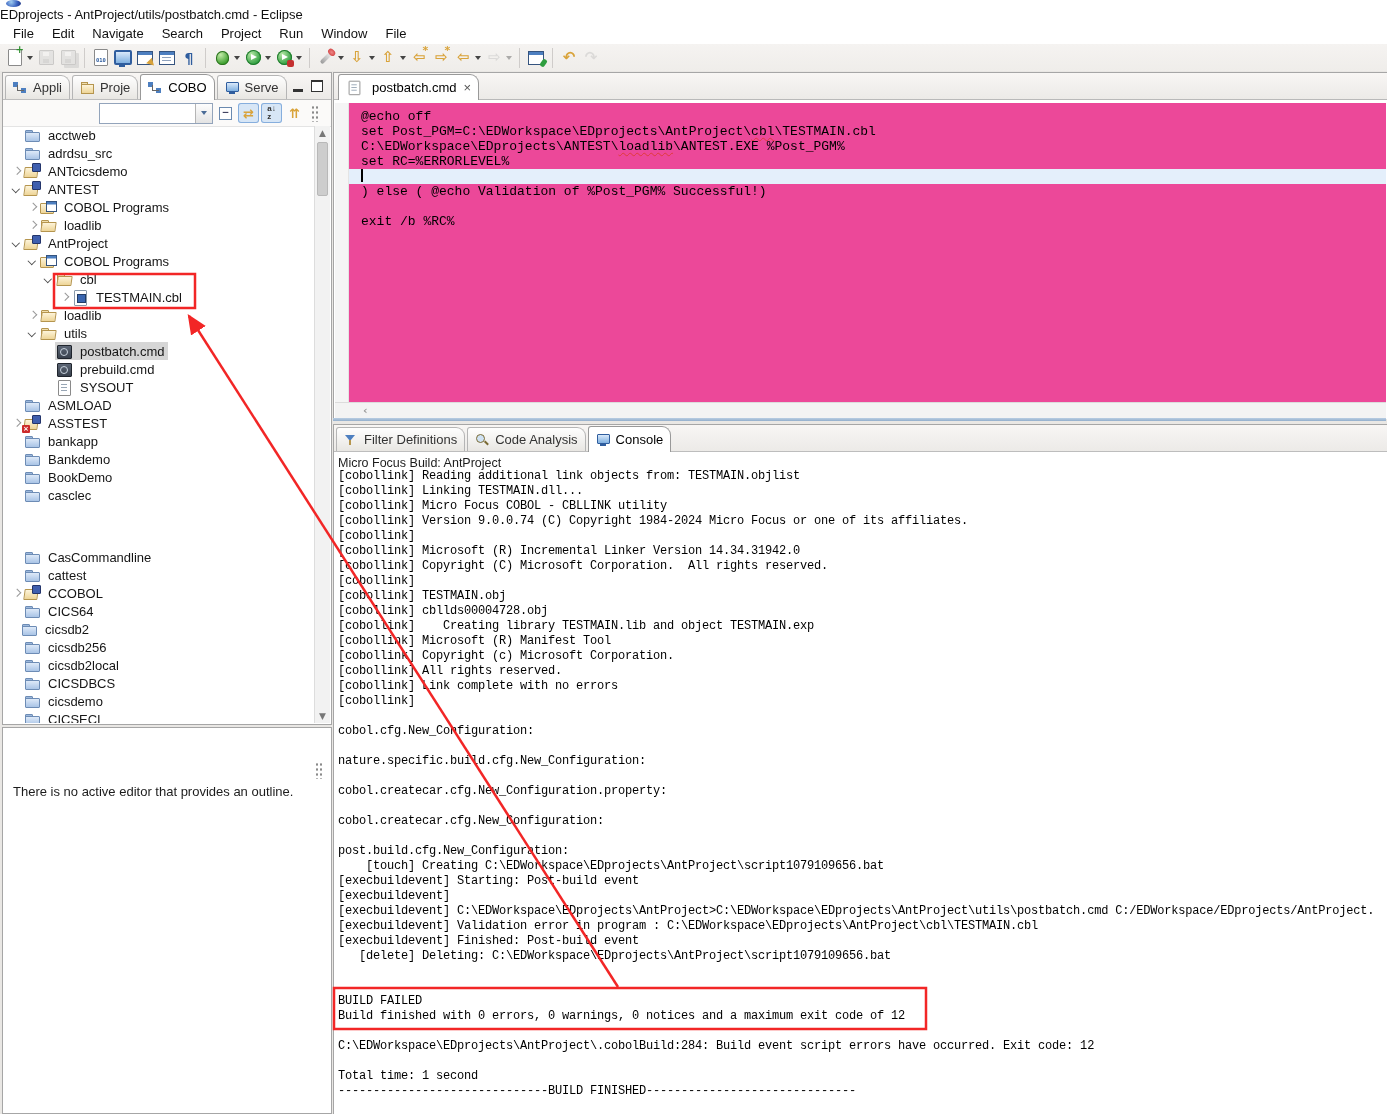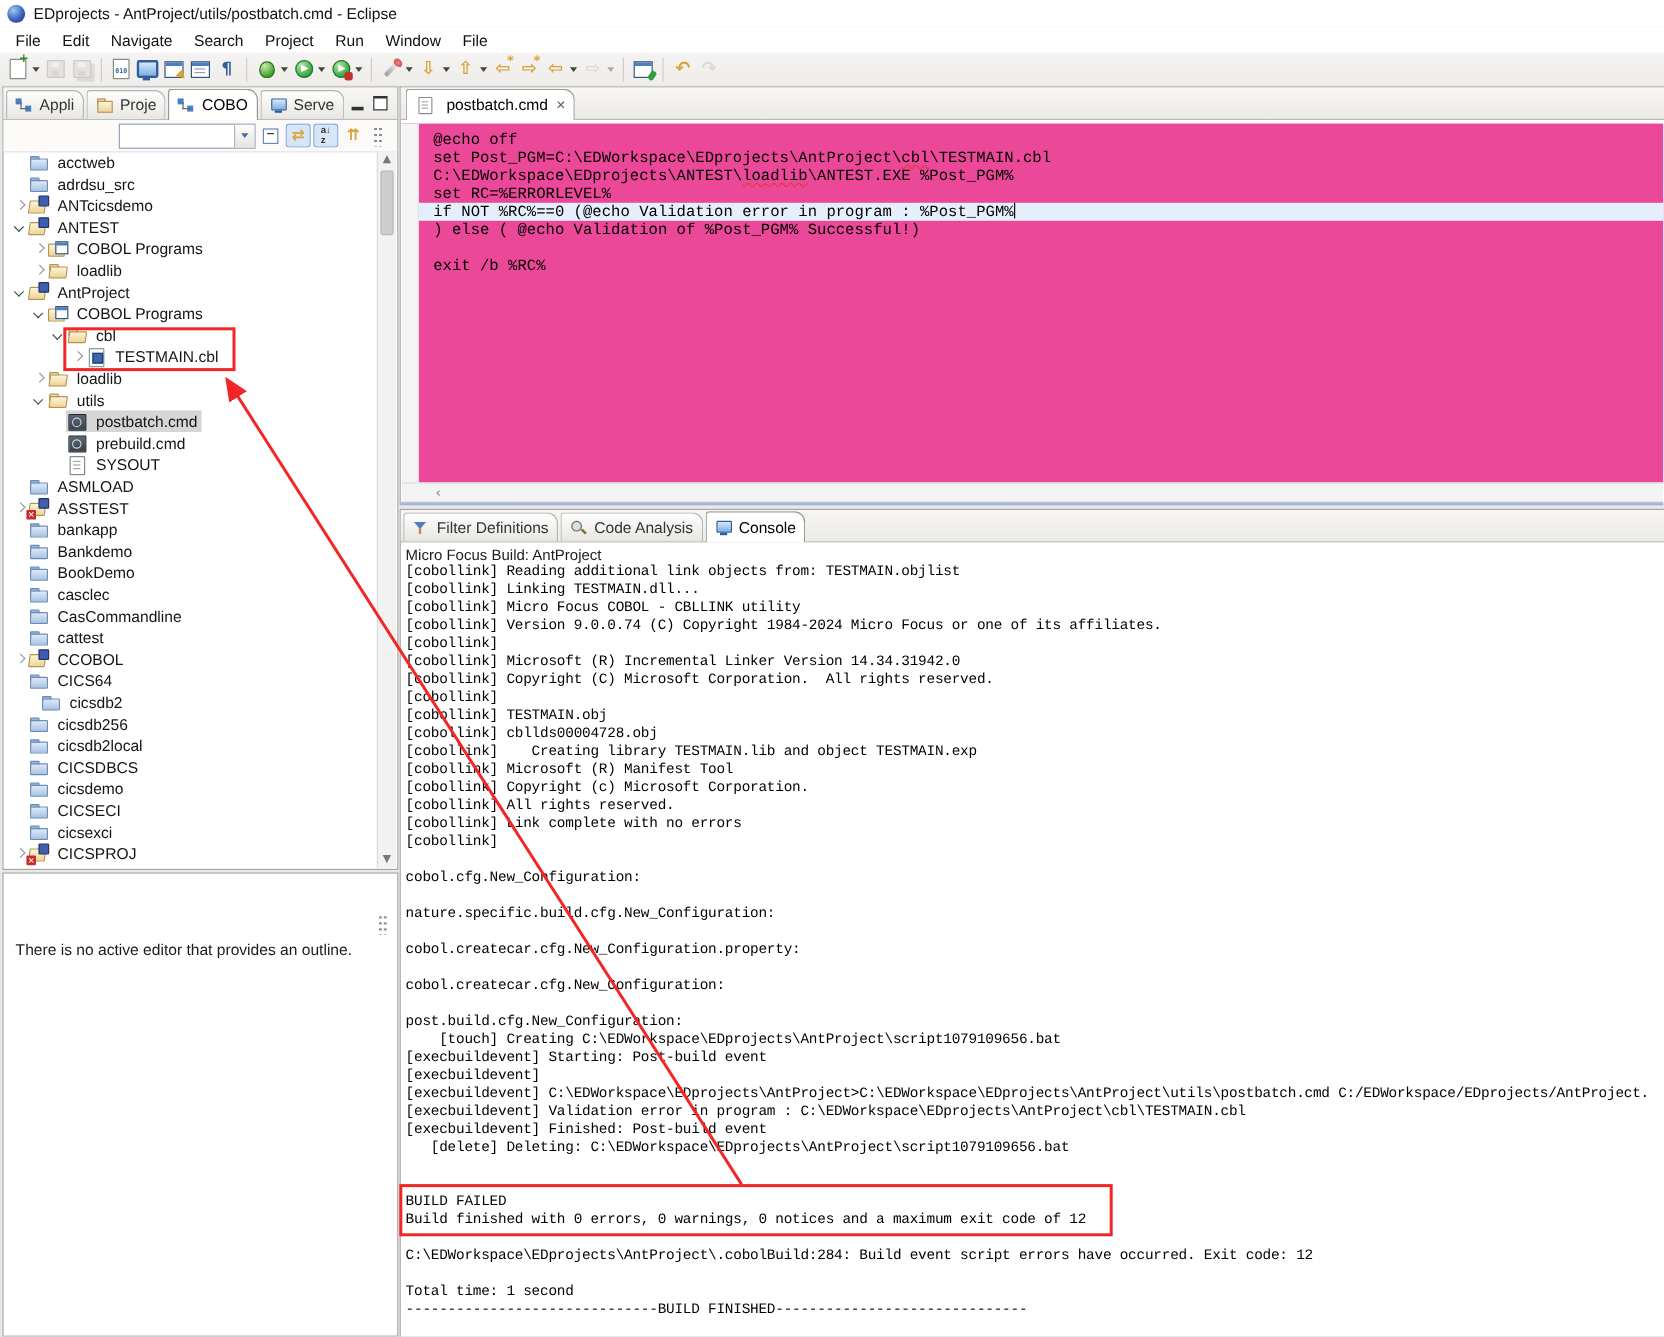--- a/index.html
+++ b/index.html
@@ -1,18 +1,18 @@
 <!DOCTYPE html>
 <html><head>
 <meta charset="utf-8">
 <style>
   html,body{margin:0;padding:0;background:#d8d6d3;}
   #root{position:relative;width:1387px;height:1114px;background:#e9e7e4;font-family:"Liberation Sans",sans-serif;overflow:hidden;}
   
-  #titlebar{position:absolute;left:0;top:0;right:0;height:22px;background:#fff;display:flex;align-items:center;}
+  #titlebar{position:absolute;left:0;top:0;right:0;height:22px;background:#fff;display:flex;align-items:flex-start;flex-direction:column;}
   #app-icon{width:15px;height:15px;border-radius:50%;margin:0 7px 0 6px;background:radial-gradient(circle at 35% 30%,#9ecbf0,#3a62c0 55%,#1b2f7a);}
   #title-text{font-size:13px;color:#111;}
   #menubar{position:absolute;left:0;top:22px;right:0;height:22px;background:#fff;display:flex;align-items:center;padding-left:4px;}
   .menu-item{font-size:13px;color:#111;padding:2px 9px;cursor:default;}
   #toolbar{position:absolute;left:0;top:44px;right:0;height:27px;background:linear-gradient(#f5f3f1,#efedea);display:flex;align-items:center;padding-left:4px;}
   .tbtn{display:inline-flex;align-items:center;height:23px;padding:0 2px;border-radius:3px;}
   .tbtn.disabled{opacity:.4;filter:grayscale(1);}
   .tsep{width:1px;height:20px;background:#cfccca;margin:0 5px;}
   .dd{width:0;height:0;border-left:3.5px solid transparent;border-right:3.5px solid transparent;border-top:4px solid #444;margin-left:3px;}
   
@@ -455,21 +455,21 @@
             <span class="tlabel">BookDemo</span>
           </span>
         </div>
         <div class="trow" style="padding-left: 6px; text-align: center;">
           <span class="chev"></span>
           <span class="tsel">
             <span class="tic ic-folder"></span>
             <span class="tlabel">casclec</span>
           </span>
         </div>
-        <div class="trow" style="padding-left: 6px;">
+        <div class="trow" style="padding-left: 6px; margin-top: 44px;">
           <span class="chev"></span>
           <span class="tsel">
             <span class="tic ic-folder"></span>
             <span class="tlabel">CasCommandline</span>
           </span>
         </div>
         <div class="trow" style="padding-left: 6px;">
           <span class="chev"></span>
           <span class="tsel">
             <span class="tic ic-folder"></span>
@@ -483,21 +483,21 @@
             <span class="tlabel">CCOBOL</span>
           </span>
         </div>
         <div class="trow" style="padding-left: 6px;">
           <span class="chev"></span>
           <span class="tsel">
             <span class="tic ic-folder"></span>
             <span class="tlabel">CICS64</span>
           </span>
         </div>
-        <div class="trow" style="padding-left: 16px; text-align: center;">
+        <div class="trow" style="padding-left: 3px; text-align: center;">
           <span class="chev"></span>
           <span class="tsel">
             <span class="tic ic-folder"></span>
             <span class="tlabel">cicsdb2</span>
           </span>
         </div>
         <div class="trow" style="padding-left: 6px;">
           <span class="chev"></span>
           <span class="tsel">
             <span class="tic ic-folder"></span>
@@ -568,21 +568,21 @@
         <span>postbatch.cmd</span>
         <span style="color:#555;font-size:13px;margin-left:2px">×</span>
       </div>
     </div>
     <div id="ebody">
       <div id="elines">
           <div class="eline"><span>@echo off</span></div>
           <div class="eline"><span>set Post_PGM=C:\EDWorkspace\EDprojects\AntProject\</span><span class="sq">cbl</span><span>\TESTMAIN.cbl</span></div>
           <div class="eline"><span>C:\EDWorkspace\EDprojects\ANTEST\</span><span class="sq">loadlib</span><span>\ANTEST.EXE %Post_PGM%</span></div>
           <div class="eline"><span>set RC=%ERRORLEVEL%</span></div>
-          <div class="eline current"><span>if NOT %RC%==0 (@echo Validation error in program : %Post_PGM%</span><span class="caret"></span></div>
+          <div class="eline current"><span class="caret"></span></div>
           <div class="eline"><span>) else ( @echo Validation of %Post_PGM% Successful!)</span></div>
           <div class="eline"><span></span></div>
           <div class="eline"><span>exit /b %RC%</span></div>
         </div>
     </div>
     <div class="hscroll">
       <span class="hleft">‹</span>
     </div>
   </div>
   <div id="editor-sash" style="position:absolute;left:333px;top:418px;width:1053px;"></div>

